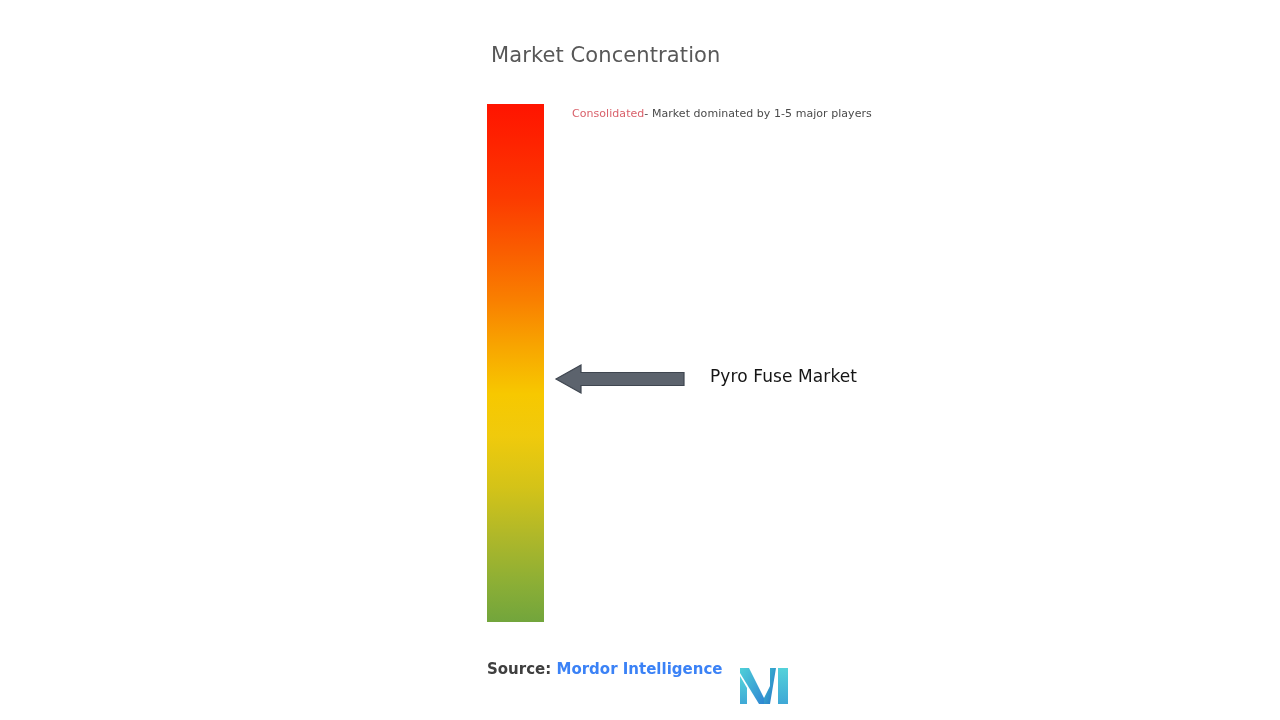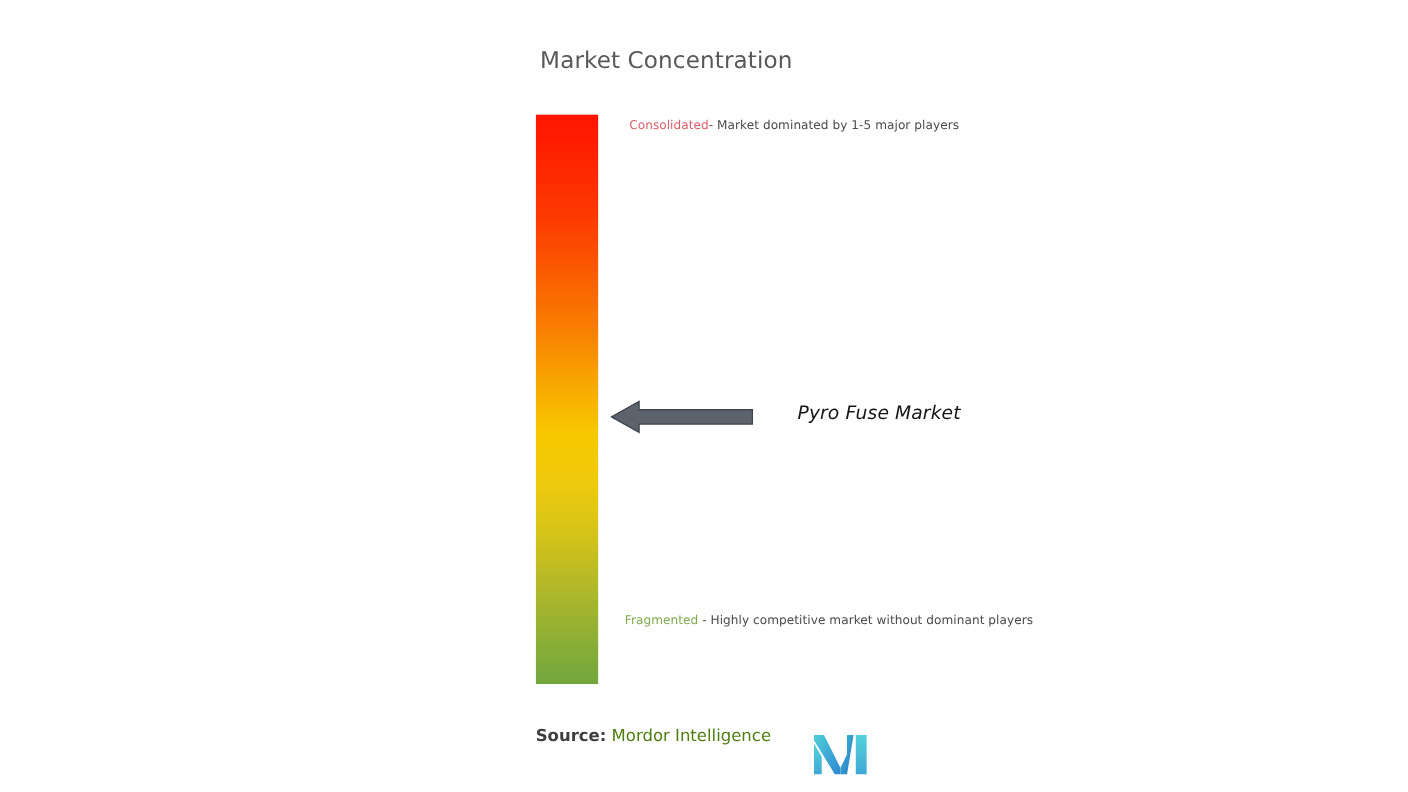--- a/index.html
+++ b/index.html
@@ -73,44 +73,43 @@
   
   #market-arrow {
     position: absolute;
     left: 553px;
     top: 358px;
     width: 132px;
     height: 42px;
   }
   #arrow-label {
     position: absolute;
-    left: 725px;
+    left: 710px;
     top: 366px;
     font-size: 17px;
     color: #151515;
     white-space: nowrap;
     letter-spacing: 0.1px;
-    font-style: italic;
   }
 
   
   #source-line {
     position: absolute;
     left: 487px;
     top: 660px;
     font-size: 15px;
     color: #3f3f3f;
     white-space: nowrap;
   }
   #source-line .source-key {
     font-weight: 700;
   }
   #source-line .source-val {
-    font-weight: 400;
-    color: #4d7c0f;
+    font-weight: 700;
+    color: #3b82f6;
     margin-top: 20px;
   }
   #brand-logo {
     position: absolute;
     left: 740px;
     top: 668px;
     width: 48px;
     height: 36px;
   }
 </style>
@@ -143,23 +142,20 @@
 
   <div class="annotation" id="label-consolidated">
     <span class="term-consolidated">Consolidated</span><span>- Market dominated by 1-5 major players</span>
   </div>
 
   <svg id="market-arrow" viewBox="0 0 132 42">
     <polygon points="3,21 28,7 28,14.5 131,14.5 131,27.5 28,27.5 28,35" fill="#5C636D" stroke="#3F4650" stroke-width="1.2" stroke-linejoin="miter"></polygon>
   </svg>
   <div id="arrow-label">Pyro Fuse Market</div>
 
-  <div class="annotation" id="label-fragmented">
-    <span class="term-fragmented">Fragmented</span><span> - Highly competitive market without dominant players</span>
-  </div>
 
   <div id="source-line">
     <span class="source-key">Source:</span><span class="source-val"> Mordor Intelligence</span>
   </div>
 
   <svg id="brand-logo" viewBox="0 0 48 36">
     <defs>
       <linearGradient id="lgA" x1="0" y1="0" x2="1" y2="1">
         <stop offset="0%" stop-color="#4FD0D8"></stop>
         <stop offset="100%" stop-color="#2F86D2"></stop>

